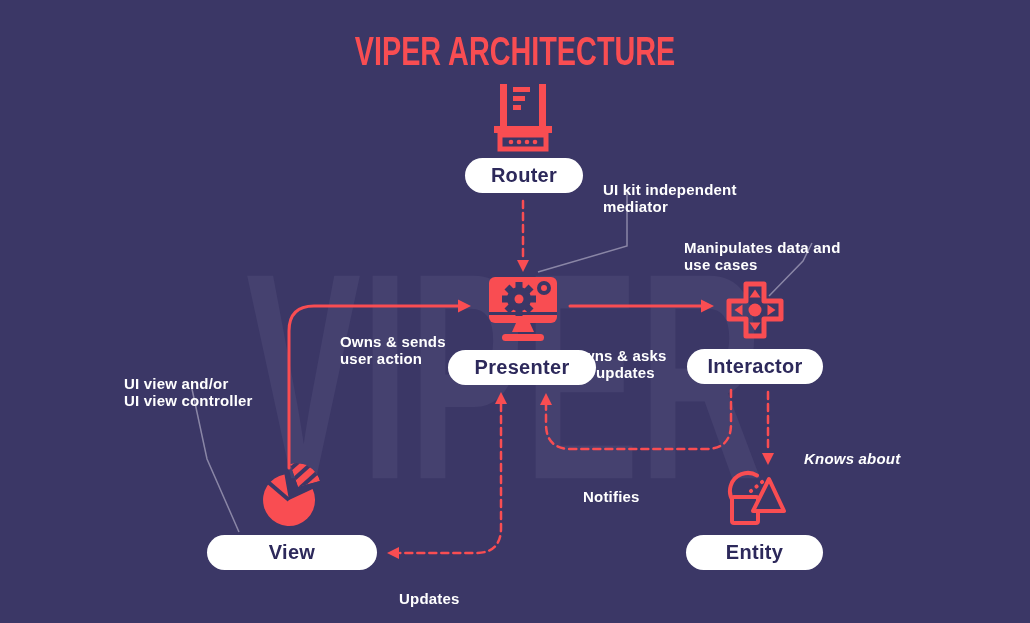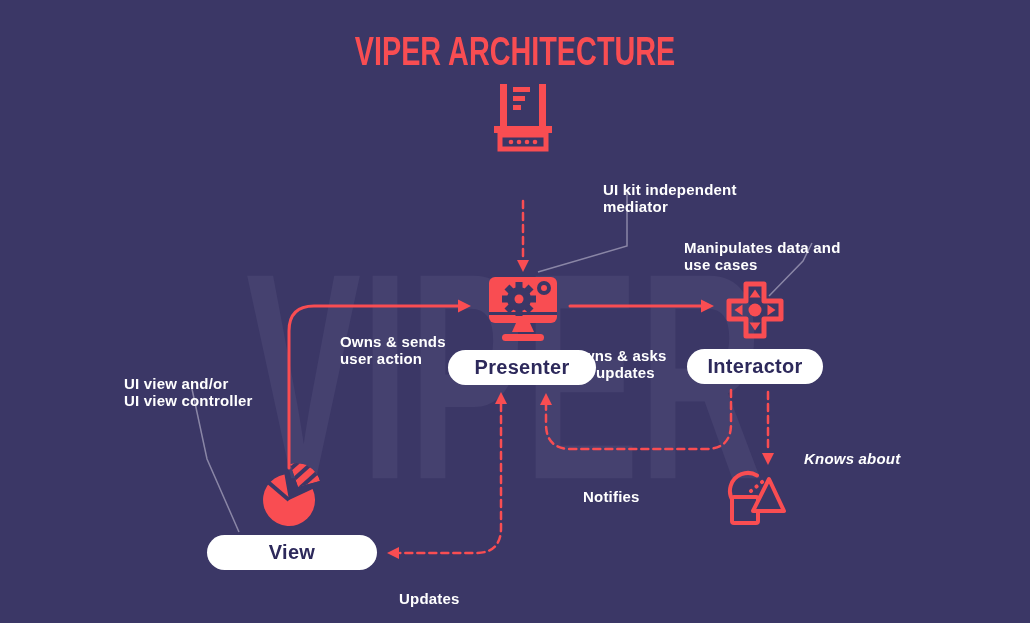--- a/index.html
+++ b/index.html
@@ -146,28 +146,34 @@
 
   <div class="icon" style="left:722px; top:467px;">
     <svg width="66" height="66" viewBox="0 0 66 66">
       <path d="M 43.7 20.9 A 18 18 0 1 1 35 8.4" fill="none" stroke="var(--accent)" stroke-width="4" stroke-linecap="round"></path>
       <rect x="10" y="30" width="26" height="26" rx="2" fill="var(--background)" stroke="var(--accent)" stroke-width="4"></rect>
       <polygon points="47,12 62,44 31,44" fill="var(--background)" stroke="var(--accent)" stroke-width="4" stroke-linejoin="round"></polygon>
       <line x1="29" y1="24" x2="45" y2="11" stroke="var(--accent)" stroke-width="4" stroke-linecap="round" stroke-dasharray="0.1 7"></line>
     </svg>
   </div>
 
+  <div class="pill" style="left:465px; top:158px; width:118px;">
+    <span>Router</span>
+  </div>
   <div class="pill" style="left:448px; top:350px; width:148px;">
     <span>Presenter</span>
   </div>
   <div class="pill" style="left:207px; top:535px; width:170px;">
     <span>View</span>
   </div>
   <div class="pill" style="left:687px; top:349px; width:136px;">
     <span>Interactor</span>
+  </div>
+  <div class="pill" style="left:686px; top:535px; width:137px;">
+    <span>Entity</span>
   </div>
 
   <div class="note" style="left:603px; top:149px;">UI kit independent
 mediator</div>
   <div class="note" style="left:684px; top:207px;">Manipulates data and
 use cases</div>
   <div class="note" style="left:124px; top:343px;">UI view and/or
 UI view controller</div>
 
   <div class="note" style="left:340px; top:301px;">Owns &amp; sends

